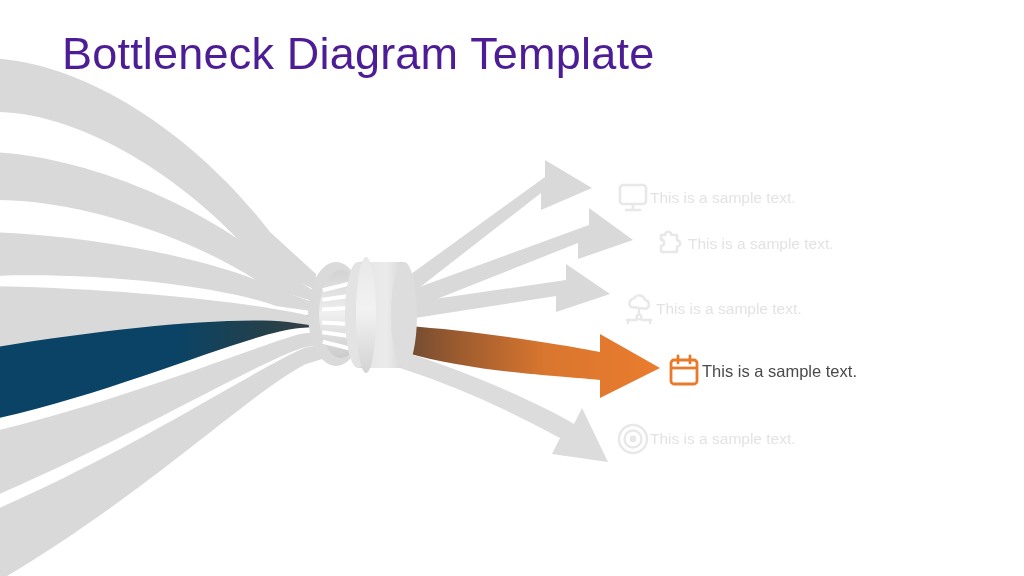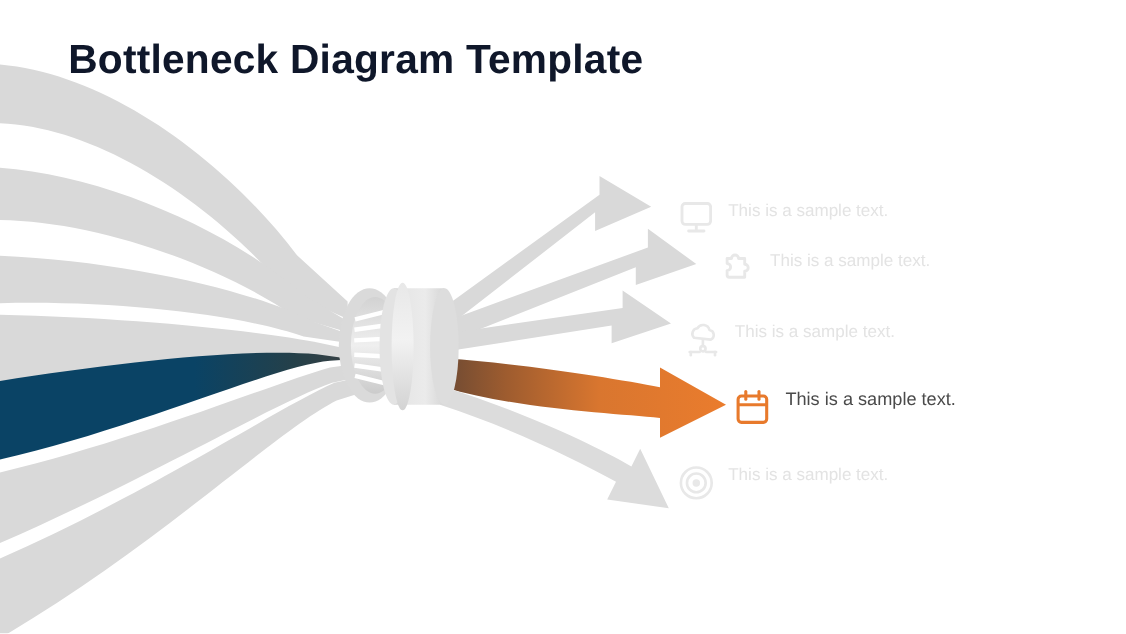--- a/index.html
+++ b/index.html
@@ -18,37 +18,38 @@
     position: absolute;
     left: 0; top: 0;
     width: 1024px;
     height: 576px;
     background: #ffffff;
   }
   #page-title {
     position: absolute;
     left: 62px;
     top: 32px;
-    font-size: 37px;
-    font-weight: 700;
-    color: #0f172a;
+    font-size: 45px;
+    font-weight: 400;
+    color: #4c1d95;
     letter-spacing: 0.2px;
     line-height: 44px;
     white-space: nowrap;
   }
   #diagram-svg {
     position: absolute;
     left: 0; top: 0;
     width: 1024px;
     height: 576px;
   }
   .item-row {
     position: absolute;
     display: flex;
-    gap: 12px;
+    align-items: center;
+    gap: 0;
     white-space: nowrap;
   }
   .item-label {
     font-size: 15.5px;
     line-height: 20px;
   }
   .item-row.muted .item-label { color: #e3e3e3; }
   .item-row.active .item-label { color: #4a4a4a; font-size: 16.5px; }
   .item-icon { display: block; flex: 0 0 auto; }
   #row-0 { left: 616px; top: 182px; }

